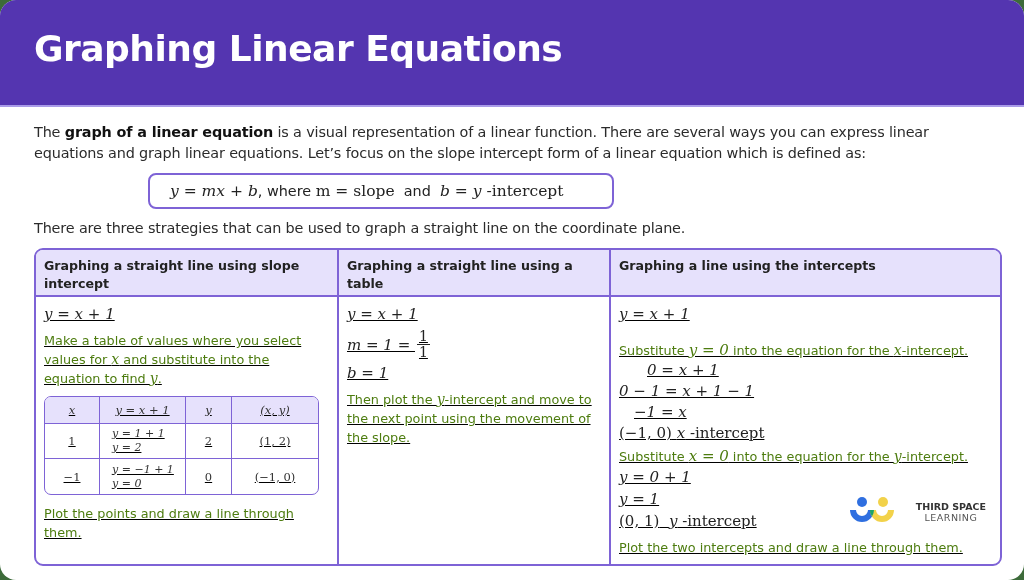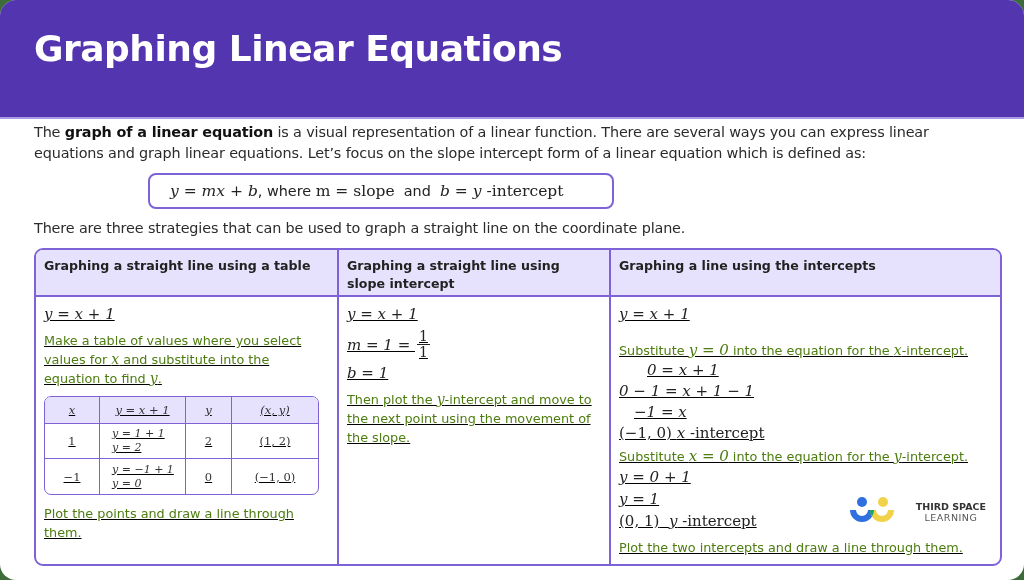--- a/index.html
+++ b/index.html
@@ -2,21 +2,21 @@
 <html><head>
   <meta charset="utf-8">
   <style>
     * { box-sizing: border-box; margin: 0; padding: 0; }
     html, body { width: 1024px; height: 580px; overflow: hidden; background: #3d6b3a; }
     .frame {
       position: absolute; left: 0; top: 0; width: 1024px; height: 580px;
       background: #ffffff; border-radius: 16px; overflow: hidden;
     }
     .header {
-      position: absolute; left: 0; top: 0; width: 1024px; height: 119px;
+      position: absolute; left: 0; top: 0; width: 1024px; height: 107px;
       background: #5435b0;
       border-bottom: 2px solid #a99be8;
     }
     .header h1 {
       position: absolute; left: 34px; top: 28px;
       font-family: "DejaVu Sans", sans-serif; font-weight: bold;
       font-size: 36px; color: #ffffff; letter-spacing: -0.5px;
     }
     .body-text {
       position: absolute; left: 34px; font-family: "DejaVu Sans", sans-serif;
@@ -83,22 +83,22 @@
 
   <p class="body-text intro"><span>The </span><b>graph of a linear equation</b><span> is a visual representation of a linear function. There are several ways you can express linear equations and graph linear equations.  Let’s focus on the slope intercept form of a linear equation which is defined as:</span></p>
 
   <div class="formula-box">
     <span class="it">y = mx + b</span><span class="sans">, where </span><span>m = slope</span><span class="sans" style="white-space:pre">  and  </span><span class="it">b = </span><span class="it">y</span><span> -intercept</span>
   </div>
 
   <p class="body-text strategies">There are three strategies that can be used to graph a straight line on the coordinate plane.</p>
 
   <div class="grid">
+    <div class="gh col-div">Graphing a straight line using slope intercept</div>
     <div class="gh col-div">Graphing a straight line using a table</div>
-    <div class="gh col-div">Graphing a straight line using slope intercept</div>
     <div class="gh">Graphing a line using the intercepts</div>
 
     <div class="gc col-div">
       <div class="math it">y = x + 1</div>
       <p class="txt" style="margin-top:6px"><span>Make a table of values where you select values for </span><span class="mi">x</span><span> and substitute into the equation to find </span><span class="mi">y</span><span>.</span></p>
       <table class="values-table">
         <tbody>
             <tr>
           <th style="width:55px">x</th>
           <th style="width:86px">y = x + 1</th>

